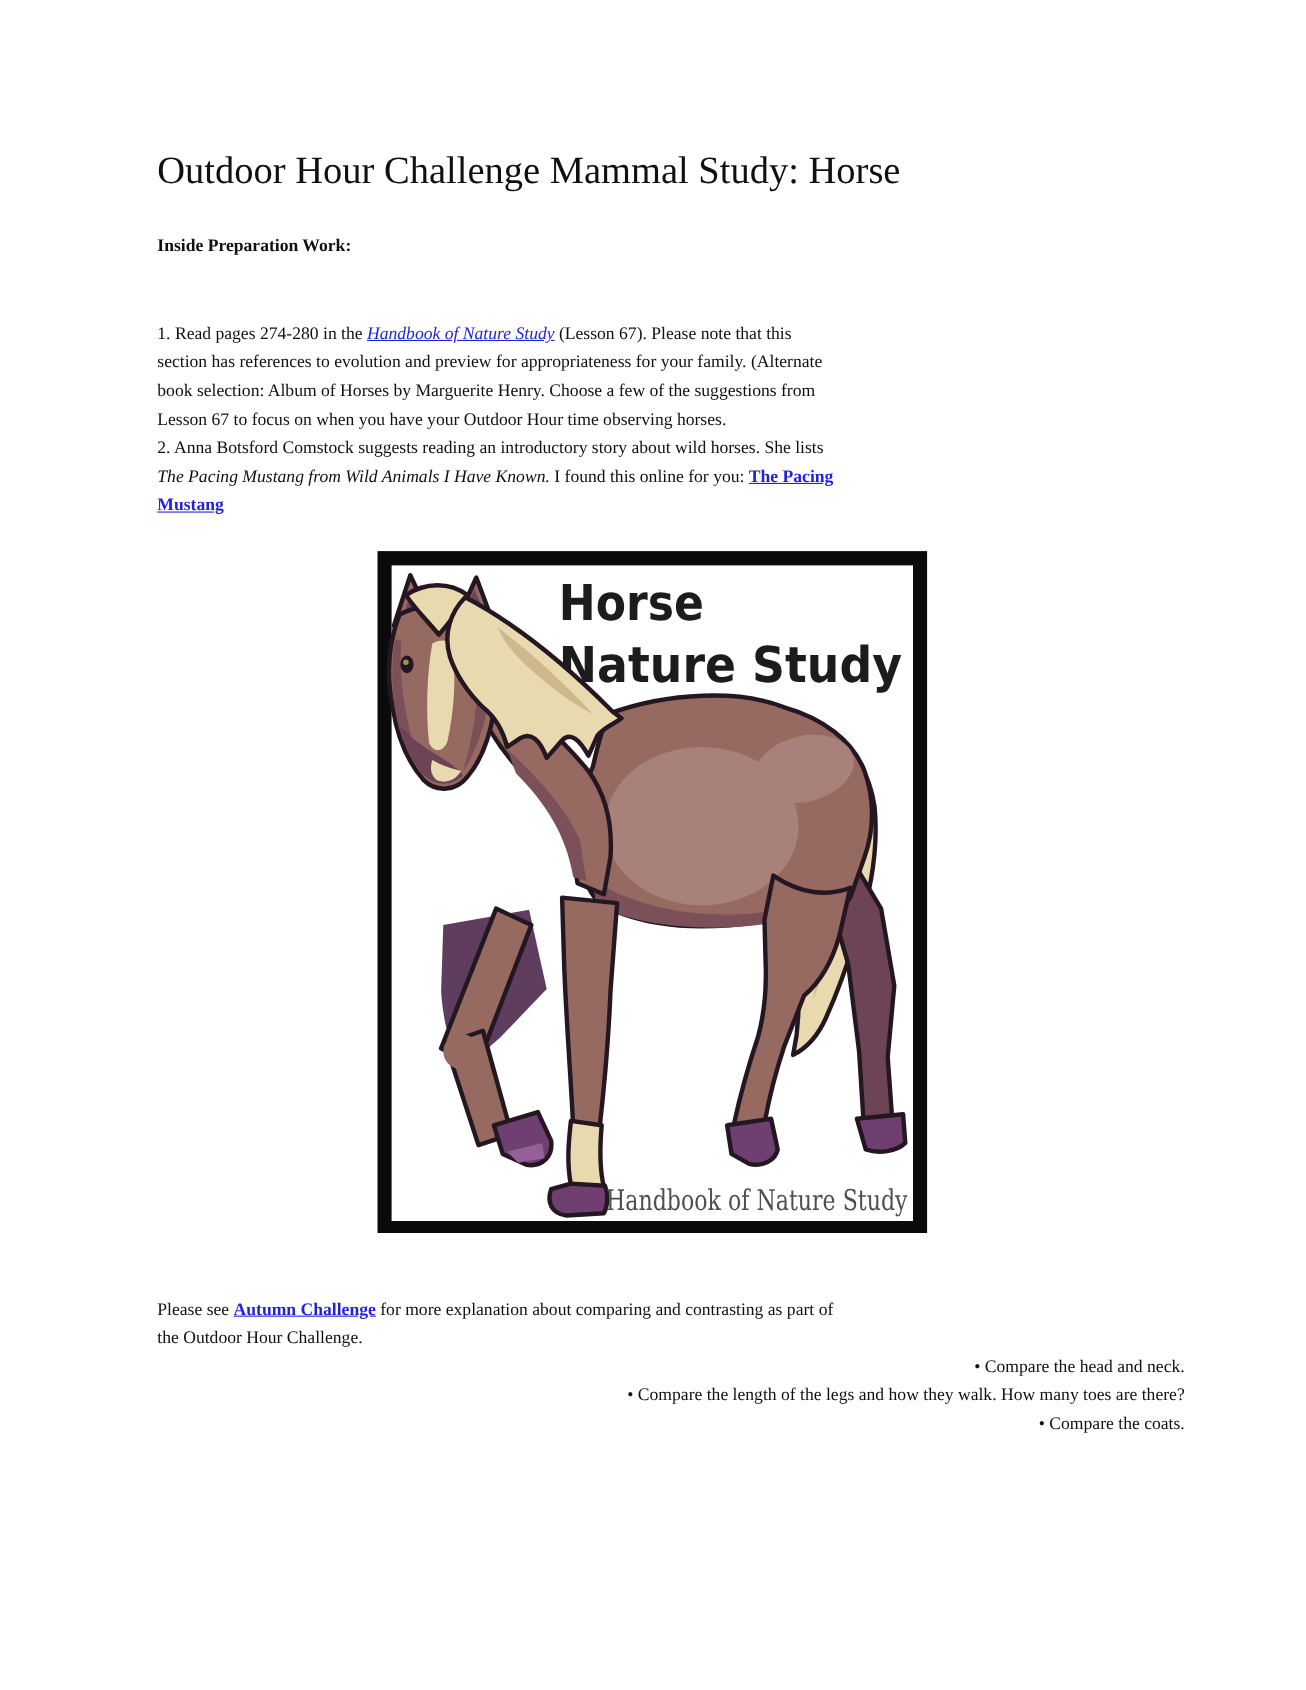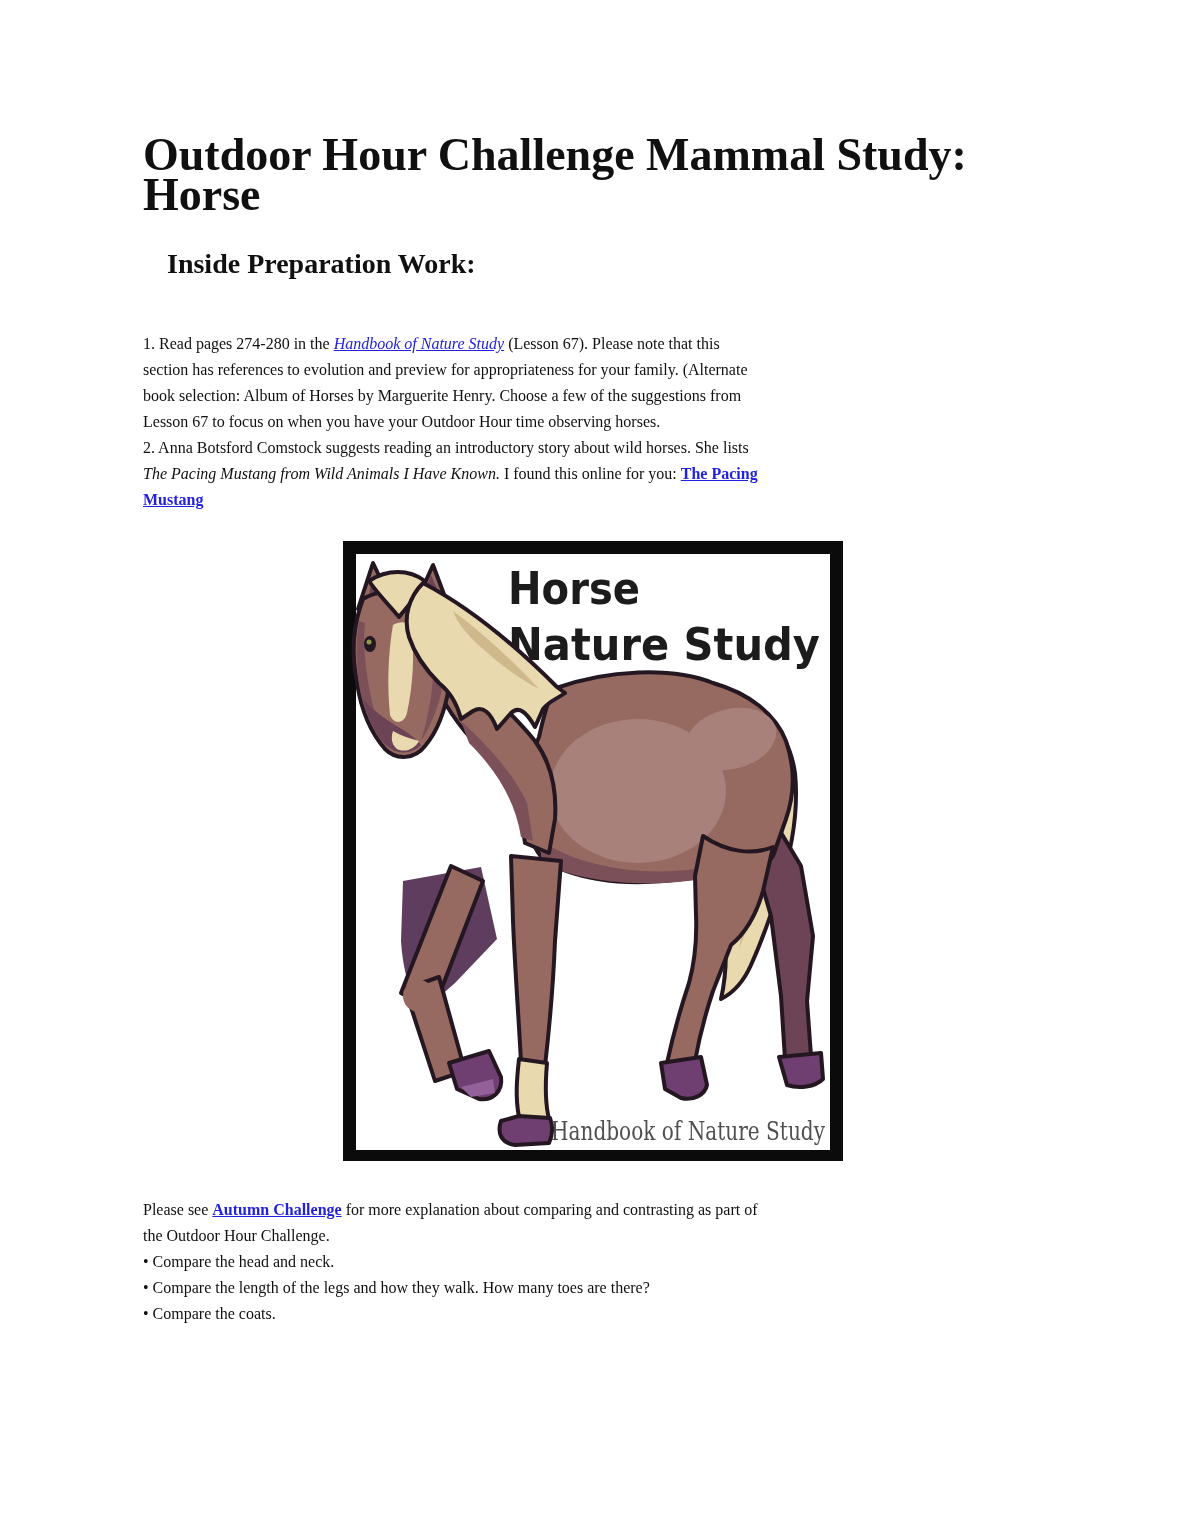--- a/index.html
+++ b/index.html
@@ -2,33 +2,33 @@
 <html style="--c-frame: #0b0b0b; --c-outline: #241722; --c-body: #966a60; --c-body_light: #a8817a; --c-body_dark: #7b5058; --c-shadow: #5e3d5f; --c-far_limb: #6d4455; --c-mane: #e9d9af; --c-mane_shade: #cfb98c; --c-hoof: #6e3f70; --c-hoof_light: #94609a; --c-eye: #241722; --c-iris: #8f9a4e; --c-title_text: #1c1c1c; --c-caption_text: #4f4f4f; --link-color: #2222dd;"><head>
 <meta charset="utf-8">
 <style>
   * { margin:0; padding:0; box-sizing:border-box; }
   html, body { background:#ffffff; }
   .page {
     width:1187px; height:1536px; background:#ffffff;
     font-family:"Liberation Serif", serif; color:#101010;
     padding:135px 110px 0 143px; overflow:hidden; position:relative;
   }
-  h1.doc-title { font-size:46px; line-height:40px; font-weight:bold; }
-  h2.subhead  { font-size:28px; line-height:28px; font-weight:bold;margin-left:24px; }
+  h1.doc-title { font-size:35px; line-height:40px; font-weight:normal; }
+  h2.subhead  { font-size:16px; line-height:28px; font-weight:bold; }
   .subhead-1  { margin-top:35px; }
   .subhead-2  { margin-top:30px; }
   .body-text  { font-size:16px; line-height:26px; width:934px; }
   .prep       { margin-top:53px; }
-  .compare    { margin-top:36px; }
+  .compare    { margin-top:57px; }
   .figure-wrap{ width:500px; margin:28px 0 0 200px; }
   a.doclink { color:var(--link-color, #2222dd); text-decoration:underline; }
   a.doclink.bold   { font-weight:bold; }
   a.doclink.italic { font-style:italic; }
   .italic { font-style:italic; }
-  .bline  { display:block; }
+  .bline  { display:block;text-align:right; }
 
   
   .poster { display:block; }
   .ink path, .ink ellipse, .ink circle {
     stroke:var(--c-outline, #241722); stroke-width:4;
     stroke-linejoin:round; stroke-linecap:round;
   }
   .ink .ns { stroke:none; }
   .f-frame { fill:var(--c-frame, #0b0b0b); }
   .f-body  { fill:var(--c-body, #966a60); }

